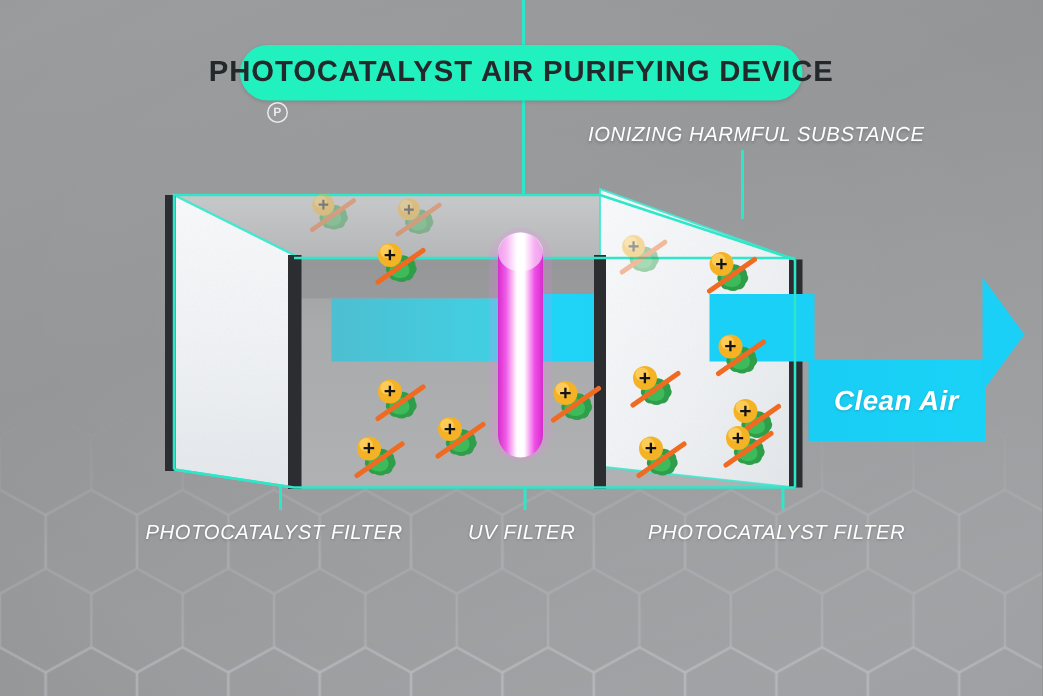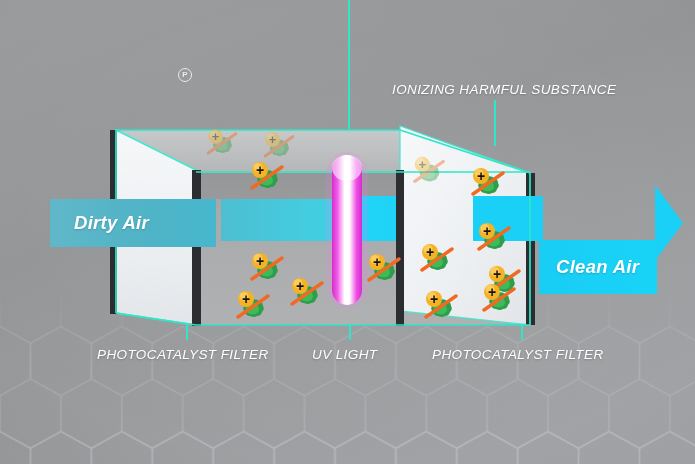--- a/index.html
+++ b/index.html
@@ -329,30 +329,30 @@
       <div class="germ" style="left: 482px; top: 283px; transform: scale(1); opacity: 1;"><svg viewBox="0 0 34 30" width="34" height="30">
           <path d="M15 10 q5 -2 8 1 q4 1 4 5 q2 3 -1 6 q-1 4 -5 4 q-3 2 -7 0 q-4 0 -5 -4 q-3 -3 -1 -6 q0 -4 4 -5 q1 -1 3 -1 Z" fill="#2f9e4a"></path>
           <path d="M13 13 q4 -1 7 1 q3 2 3 5 q0 4 -4 5 q-4 1 -7 -1 q-3 -2 -2 -6 q0 -3 3 -4 Z" fill="#3fbf5e" opacity=".85"></path>
           <line x1="2" y1="27" x2="32" y2="6" stroke="#f06a22" stroke-width="3.4" stroke-linecap="round"></line>
           <circle cx="10" cy="9" r="8" fill="#f5b225"></circle>
           <circle cx="8" cy="6.5" r="4.5" fill="#ffd36a" opacity=".75"></circle>
           <text x="10" y="13.6" text-anchor="middle" font-size="14" font-weight="bold" font-family="&quot;Liberation Sans&quot;, sans-serif" fill="#141414">+</text>
         </svg></div>
     </div>
 
-  <div id="dirty-air" class="airbar">
-    <span class="cap">Dirty Air</span>
-  </div>
   <div id="clean-air" class="airbar">
     <span class="cap">Clean Air</span>
   </div>
   <div id="clean-head"></div>
 
+  <div class="title-pill">
+    <span>PHOTOCATALYST AIR PURIFYING DEVICE</span>
+  </div>
   <div class="subtitle">
     <span class="pmark">P</span>
   </div>
 
   <div class="lbl" style="left:392px;top:82px;">IONIZING HARMFUL SUBSTANCE</div>
   <div class="lbl" style="left:97px;top:347px;">PHOTOCATALYST FILTER</div>
-  <div class="lbl" style="left:312px;top:347px;">UV LIGHT</div>
+  <div class="lbl" style="left:312px;top:347px;">UV FILTER</div>
   <div class="lbl" style="left:432px;top:347px;">PHOTOCATALYST FILTER</div>
 
 </div>
 
 </body></html>

